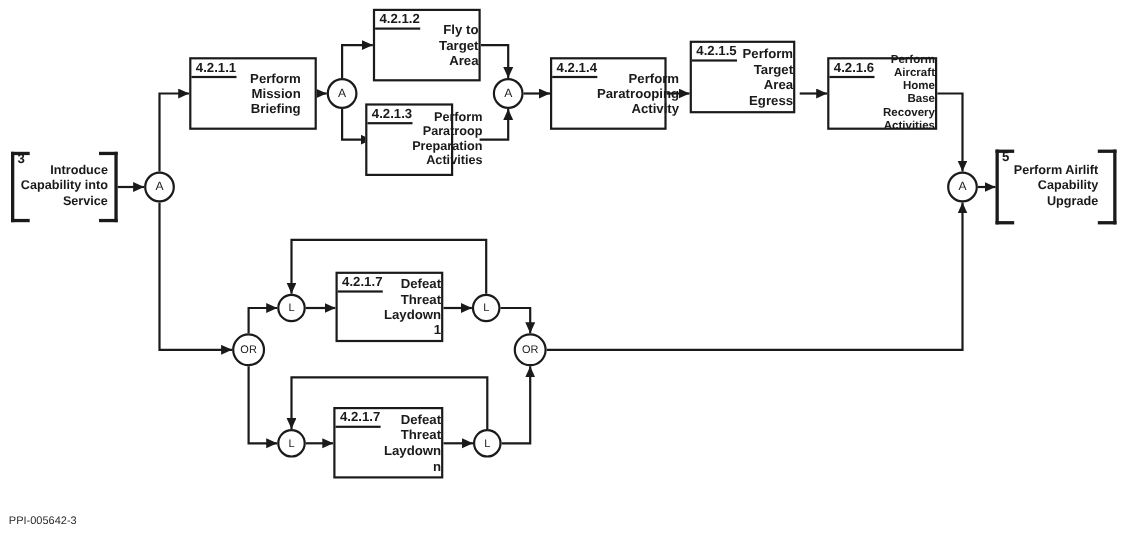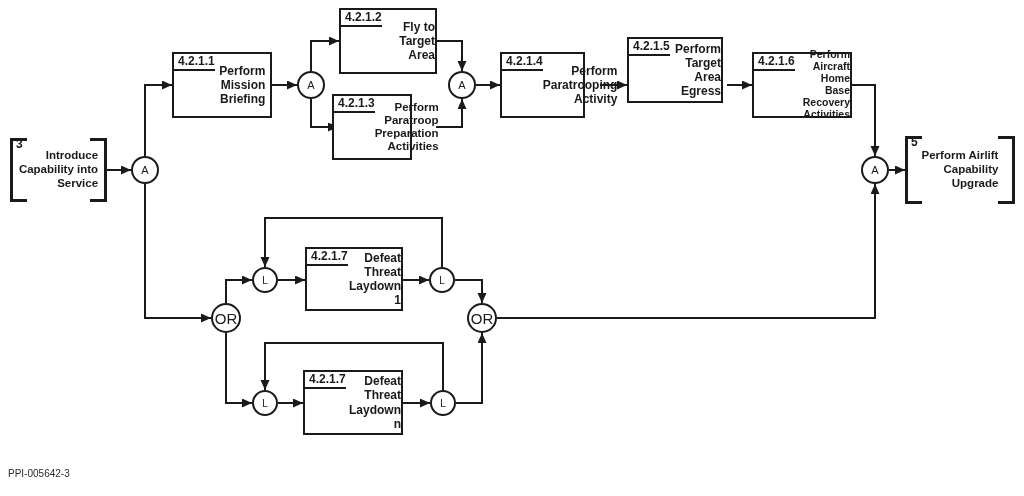--- a/index.html
+++ b/index.html
@@ -26,21 +26,21 @@
     text-align:right;font-weight:bold;font-size:12px;line-height:1.18;
     white-space:pre-line;
   }
   .block-body.small{font-size:10.5px;line-height:1.14;}
   .block-body.mid{font-size:11.5px;line-height:1.14;}
   .node{
     position:absolute;border:2px solid var(--line);border-radius:50%;
     background:var(--bg);display:flex;align-items:center;justify-content:center;
     font-size:11px;box-sizing:border-box;
   }
-  .node.or{font-size:15px;letter-spacing:0;}
+  .node.or{font-size:10px;letter-spacing:0;}
   .node.loop{font-size:10px;}
   .ref{position:absolute;}
   .bracket{position:absolute;top:0;bottom:0;width:17px;box-sizing:border-box;border:3px solid var(--line);}
   .bracket-l{left:0;border-right:none;}
   .bracket-r{right:0;border-left:none;}
   .ref-num{position:absolute;top:-1px;left:6px;font-size:12px;font-weight:bold;}
   .ref-label{
     position:absolute;left:0;top:0;right:0;bottom:0;display:flex;align-items:center;
     justify-content:center;text-align:right;white-space:pre-line;
     font-size:11.5px;font-weight:bold;line-height:1.2;
@@ -86,42 +86,42 @@
 
   <div class="ref" style="left:10px;top:138px;width:97px;height:64px">
     <div class="bracket bracket-l"></div>
     <div class="bracket bracket-r"></div>
     <div class="ref-num">3</div>
     <div class="ref-label">Introduce
 Capability into
 Service</div>
   </div>
 
-  <div class="block" style="left:172px;top:52px;width:100px;height:66px">
+  <div class="block" style="left:172px;top:52px;width:116px;height:66px">
     <div class="block-header">4.2.1.1</div>
     <div class="block-body">Perform
 Mission
 Briefing</div>
   </div>
 
   <div class="block" style="left:339px;top:8px;width:98px;height:66px">
     <div class="block-header">4.2.1.2</div>
     <div class="block-body">Fly to Target
 Area</div>
   </div>
 
   <div class="block" style="left:332px;top:94px;width:80px;height:66px">
     <div class="block-header">4.2.1.3</div>
     <div class="block-body mid">Perform
 Paratroop
 Preparation
 Activities</div>
   </div>
 
-  <div class="block" style="left:500px;top:52px;width:85px;height:66px">
+  <div class="block" style="left:500px;top:52px;width:106px;height:66px">
     <div class="block-header">4.2.1.4</div>
     <div class="block-body">Perform
 Paratrooping
 Activity</div>
   </div>
 
   <div class="block" style="left:627px;top:37px;width:96px;height:66px">
     <div class="block-header">4.2.1.5</div>
     <div class="block-body">Perform Target
 Area Egress</div>

